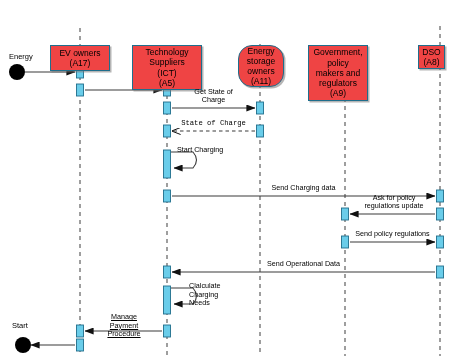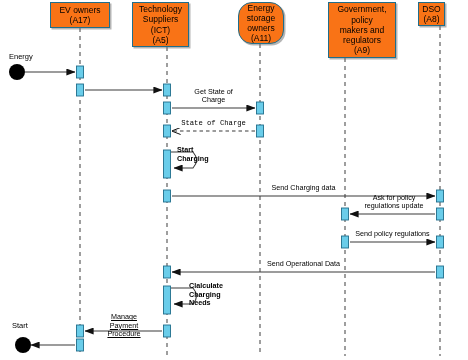--- a/index.html
+++ b/index.html
@@ -19,48 +19,48 @@
   }
   #svg-layer {
     position: absolute;
     left: 0;
     top: 0;
     width: 468px;
     height: 360px;
   }
   .lifeline-head {
     position: absolute;
-    background: #f97316;
+    background: #ef4444;
     border: 1.2px solid #1F6E8C;
     box-sizing: border-box;
     color: #000000;
     font-size: 8.5px;
     line-height: 10.2px;
     text-align: center;
     display: flex;
     align-items: center;
     justify-content: center;
     box-shadow: 1.5px 1.5px 0 rgba(120,120,120,0.55);
+    margin-top: 43px;
   }
   .lifeline-head span {
     display: block;
     width: 100%;
     white-space: pre-line;
   }
   .msg-label {
     position: absolute;
     font-size: 7.2px;
     line-height: 8.6px;
     color: #000000;
     text-align: center;
     white-space: pre-line;
   }
   .msg-label.left-align {
     text-align: left;
-    font-weight: bold;
   }
   .endpoint-label {
     position: absolute;
     font-size: 7.5px;
     color: #000000;
   }
 </style>
 </head>
 <body>
 
@@ -119,33 +119,33 @@
       </g>
     <g id="terminal-nodes">
         <circle cx="17" cy="72" r="8" fill="#000000"></circle>
         <circle cx="23" cy="345" r="8" fill="#000000"></circle>
       </g>
   </svg>
 <div class="lifeline-head" style="left: 50px; top: 2px; width: 60px; height: 26px;">
       <span>EV owners
 (A17)</span>
     </div>
-    <div class="lifeline-head" style="left: 132px; top: 2px; width: 57px; height: 45px;">
+    <div class="lifeline-head" style="left: 132px; top: 2px; width: 70px; height: 45px;">
       <span>Technology
 Suppliers
 (ICT)
 (A5)</span>
     </div>
     <div class="lifeline-head" style="left: 238px; top: 2px; width: 46px; height: 42px; border-radius: 14px;">
       <span>Energy
 storage
 owners
 (A11)</span>
     </div>
-    <div class="lifeline-head" style="left: 328px; top: 2px; width: 68px; height: 56px;">
+    <div class="lifeline-head" style="left: 308px; top: 2px; width: 60px; height: 56px;">
       <span>Government,
 policy
 makers and
 regulators
 (A9)</span>
     </div>
     <div class="lifeline-head" style="left: 418px; top: 2px; width: 27px; height: 24px;">
       <span>DSO
 (A8)</span>
     </div>

